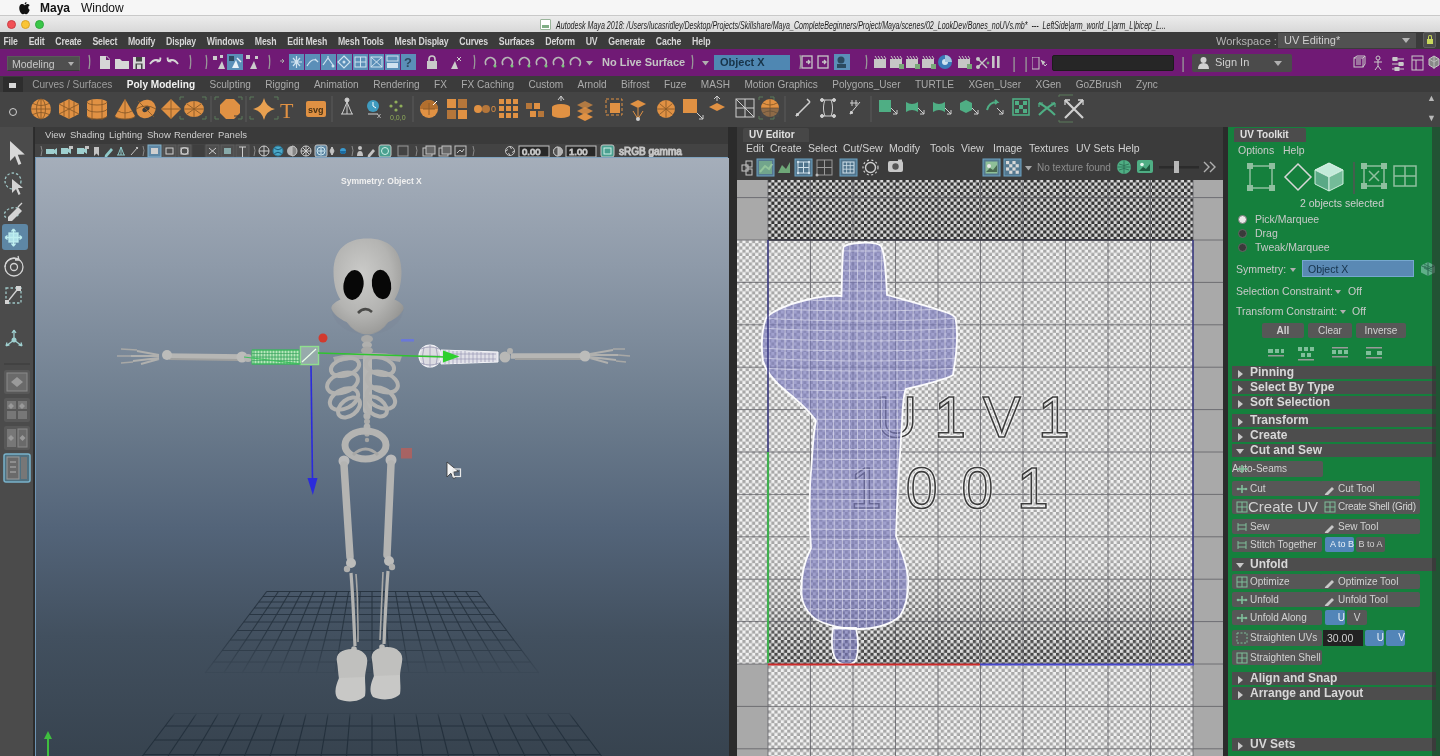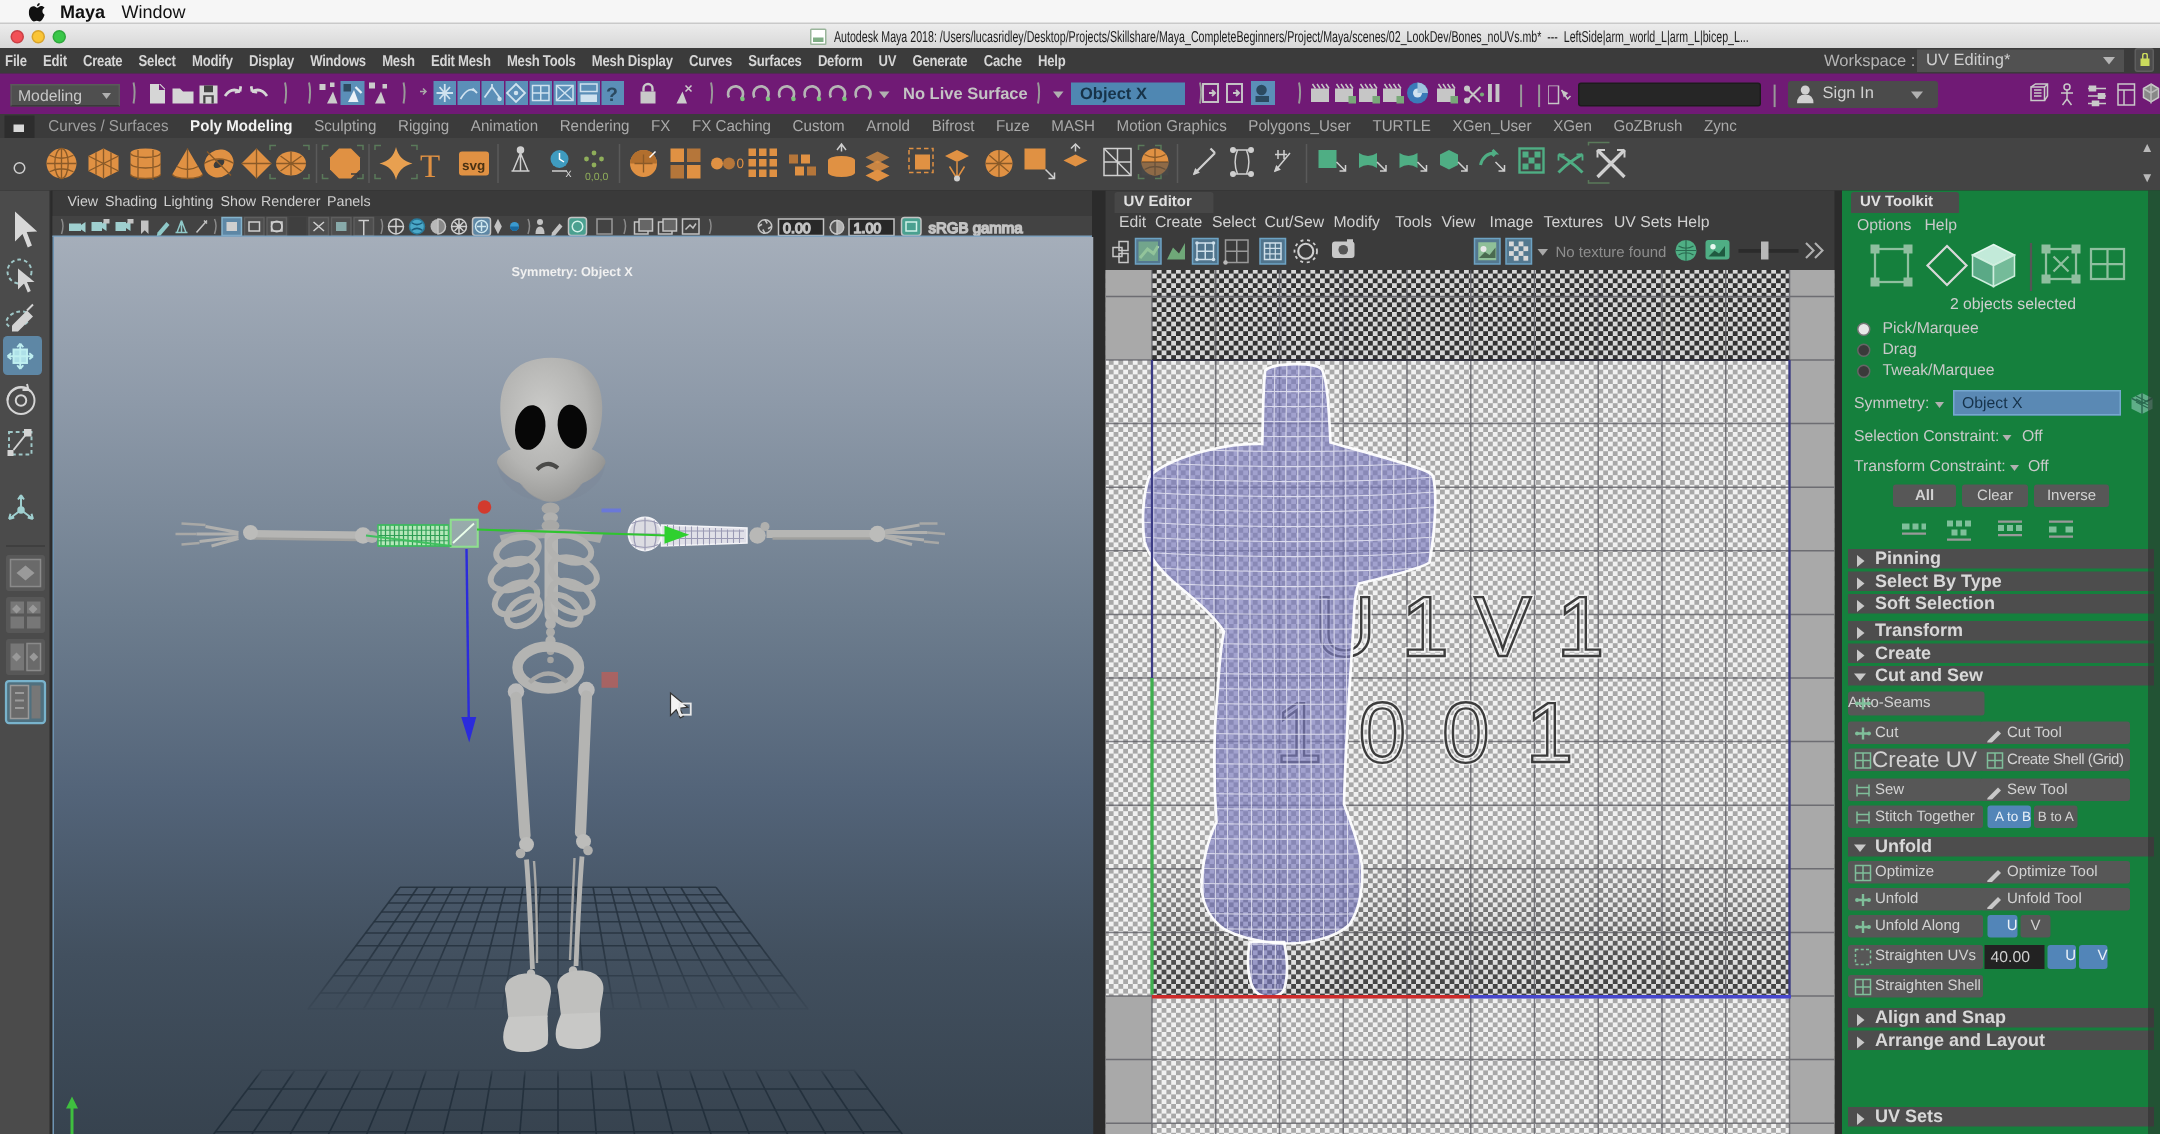--- a/index.html
+++ b/index.html
@@ -1,20 +1,20 @@
 <!DOCTYPE html>
 <html><head><meta charset="utf-8">
 <style>
 *{margin:0;padding:0;box-sizing:border-box;}
 html,body{width:1440px;height:756px;overflow:hidden;background:#333;font-family:"Liberation Sans",sans-serif;}
 .abs{position:absolute;}
 #root{position:relative;width:1440px;height:756px;}
 
 #macbar{left:0;top:0;width:1440px;height:16px;background:#f6f6f6;color:#111;font-size:12px;border-bottom:1px solid #c9c9c9;}
-#titlebar{left:0;top:16px;width:1440px;height:16px;background:linear-gradient(#ececec,#d8d8d8);color:#2b2b2b;font-size:11px;}
+#titlebar{left:0;top:16px;width:1440px;height:16px;background:linear-gradient(#ececec,#d8d8d8);color:#2b2b2b;font-size:11px;font-style:italic;}
 #mayamenu{left:0;top:32px;width:1440px;height:17px;background:#3b3b3b;color:#d6d6d6;font-size:11px;}
 #statusline{left:0;top:49px;width:1440px;height:27px;background:#701a75;color:#ccc;}
 #shelftabs{left:0;top:76px;width:1440px;height:16px;background:#3b3b3b;color:#ababab;font-size:10.5px;}
 #shelficons{left:0;top:92px;width:1440px;height:35px;background:#444;}
 #mainarea{left:0;top:127px;width:1440px;height:629px;background:#2b2b2b;}
 .mi{display:inline-block;padding:3px 6.5px 0 6.5px;font-size:10.5px;font-weight:bold;letter-spacing:-0.2px;}
 .tab{display:inline-block;padding:2px 7.5px 0 7.5px;white-space:nowrap;}
 
 #toolbox{left:0;top:127px;width:34px;height:629px;background:#4b4b4b;border-right:1px solid #2e2e2e;}
 
@@ -1222,21 +1222,21 @@
     <span class="btn" style="left:128px;top:410px;width:29px;height:15px;text-align:center;padding:0;font-size:9px;">B to A</span>
     <span class="tkhead" style="top:431px;"><i class="trid"></i>Unfold</span>
     <span class="btn" style="left:4px;top:447px;width:90px;height:15px;padding-left:18px;">Optimize</span>
     <span class="btn" style="left:92px;top:447px;width:100px;height:15px;padding-left:18px;">Optimize Tool</span>
     <span class="btn" style="left:4px;top:465px;width:90px;height:15px;padding-left:18px;">Unfold</span>
     <span class="btn" style="left:92px;top:465px;width:100px;height:15px;padding-left:18px;">Unfold Tool</span>
     <span class="btn" style="left:4px;top:483px;width:90px;height:15px;padding-left:18px;">Unfold Along</span>
     <span class="bluebtn" style="left:97px;top:483px;width:20px;height:15px;">U</span>
     <span class="btn" style="left:119px;top:483px;width:20px;height:15px;text-align:center;padding:0;">V</span>
     <span class="btn" style="left:4px;top:503px;width:90px;height:16px;padding-left:18px;">Straighten UVs</span>
-    <span class="abs" style="left:95px;top:503px;width:40px;height:16px;background:#222;color:#d0d0d0;padding:2px 0 0 4px;">40.00</span>
+    <span class="abs" style="left:95px;top:503px;width:40px;height:16px;background:#222;color:#d0d0d0;padding:2px 0 0 4px;">30.00</span>
     <span class="bluebtn" style="left:137px;top:503px;width:19px;height:16px;line-height:16px;">U</span>
     <span class="bluebtn" style="left:158px;top:503px;width:19px;height:16px;line-height:16px;">V</span>
     <span class="btn" style="left:4px;top:523px;width:90px;height:15px;padding-left:18px;">Straighten Shell</span>
     <svg class="abs" style="left:8px;top:336px;" width="12" height="12" viewBox="0 0 12 12">
         <path d="M2 6 h8 M6 2 v8" stroke="#7fbf9a" stroke-width="1.6"></path>
         <circle cx="2" cy="6" r="1.3" fill="#7fbf9a"></circle>
         <circle cx="10" cy="6" r="1.3" fill="#7fbf9a"></circle>
       </svg>
       <svg class="abs" style="left:8px;top:356px;" width="12" height="12" viewBox="0 0 12 12">
         <path d="M2 6 h8 M6 2 v8" stroke="#7fbf9a" stroke-width="1.6"></path>

